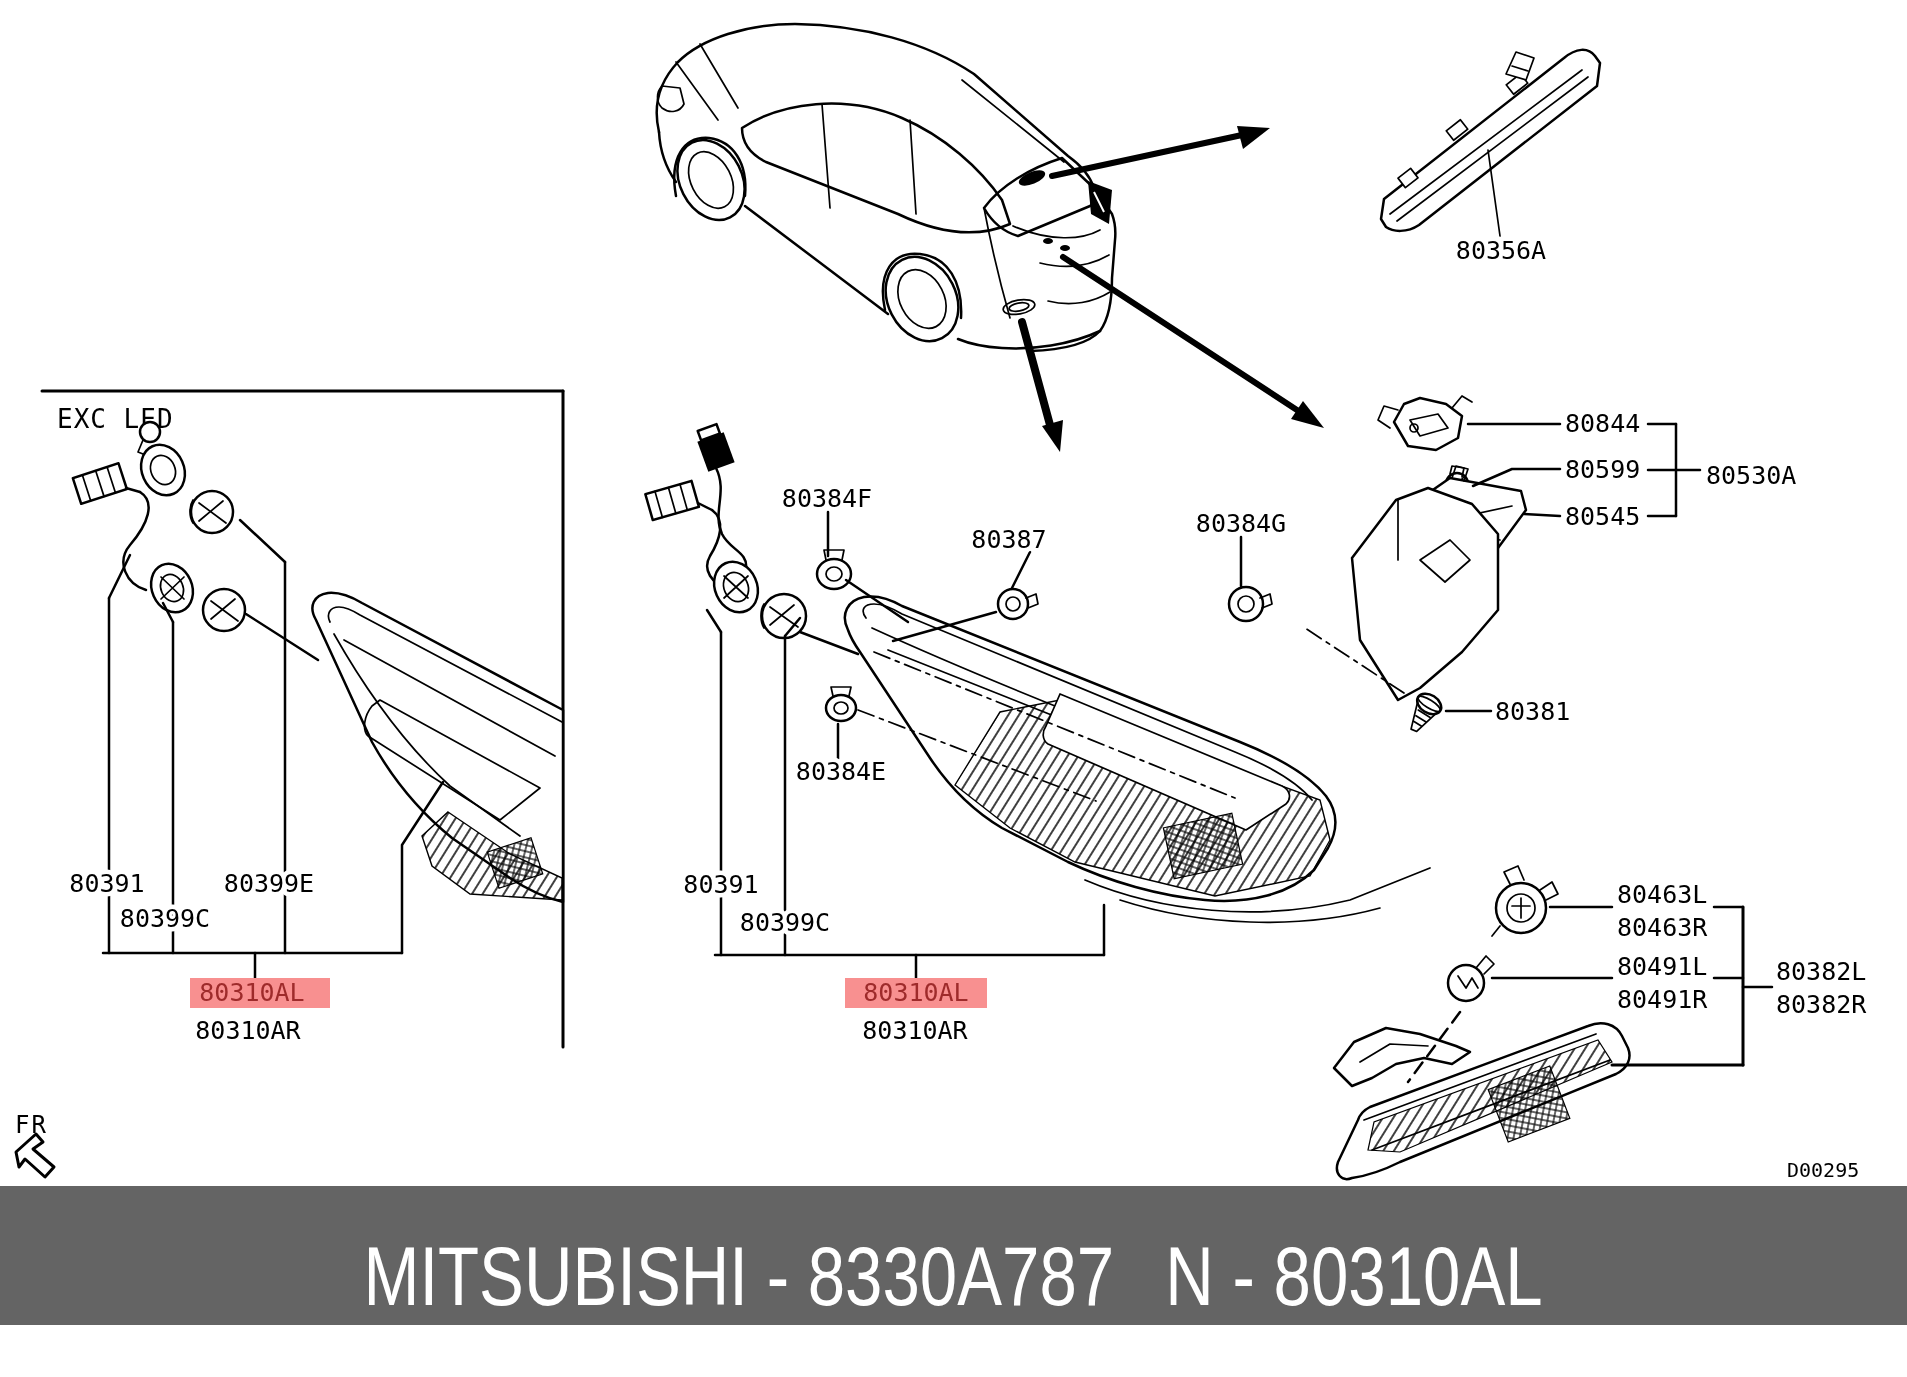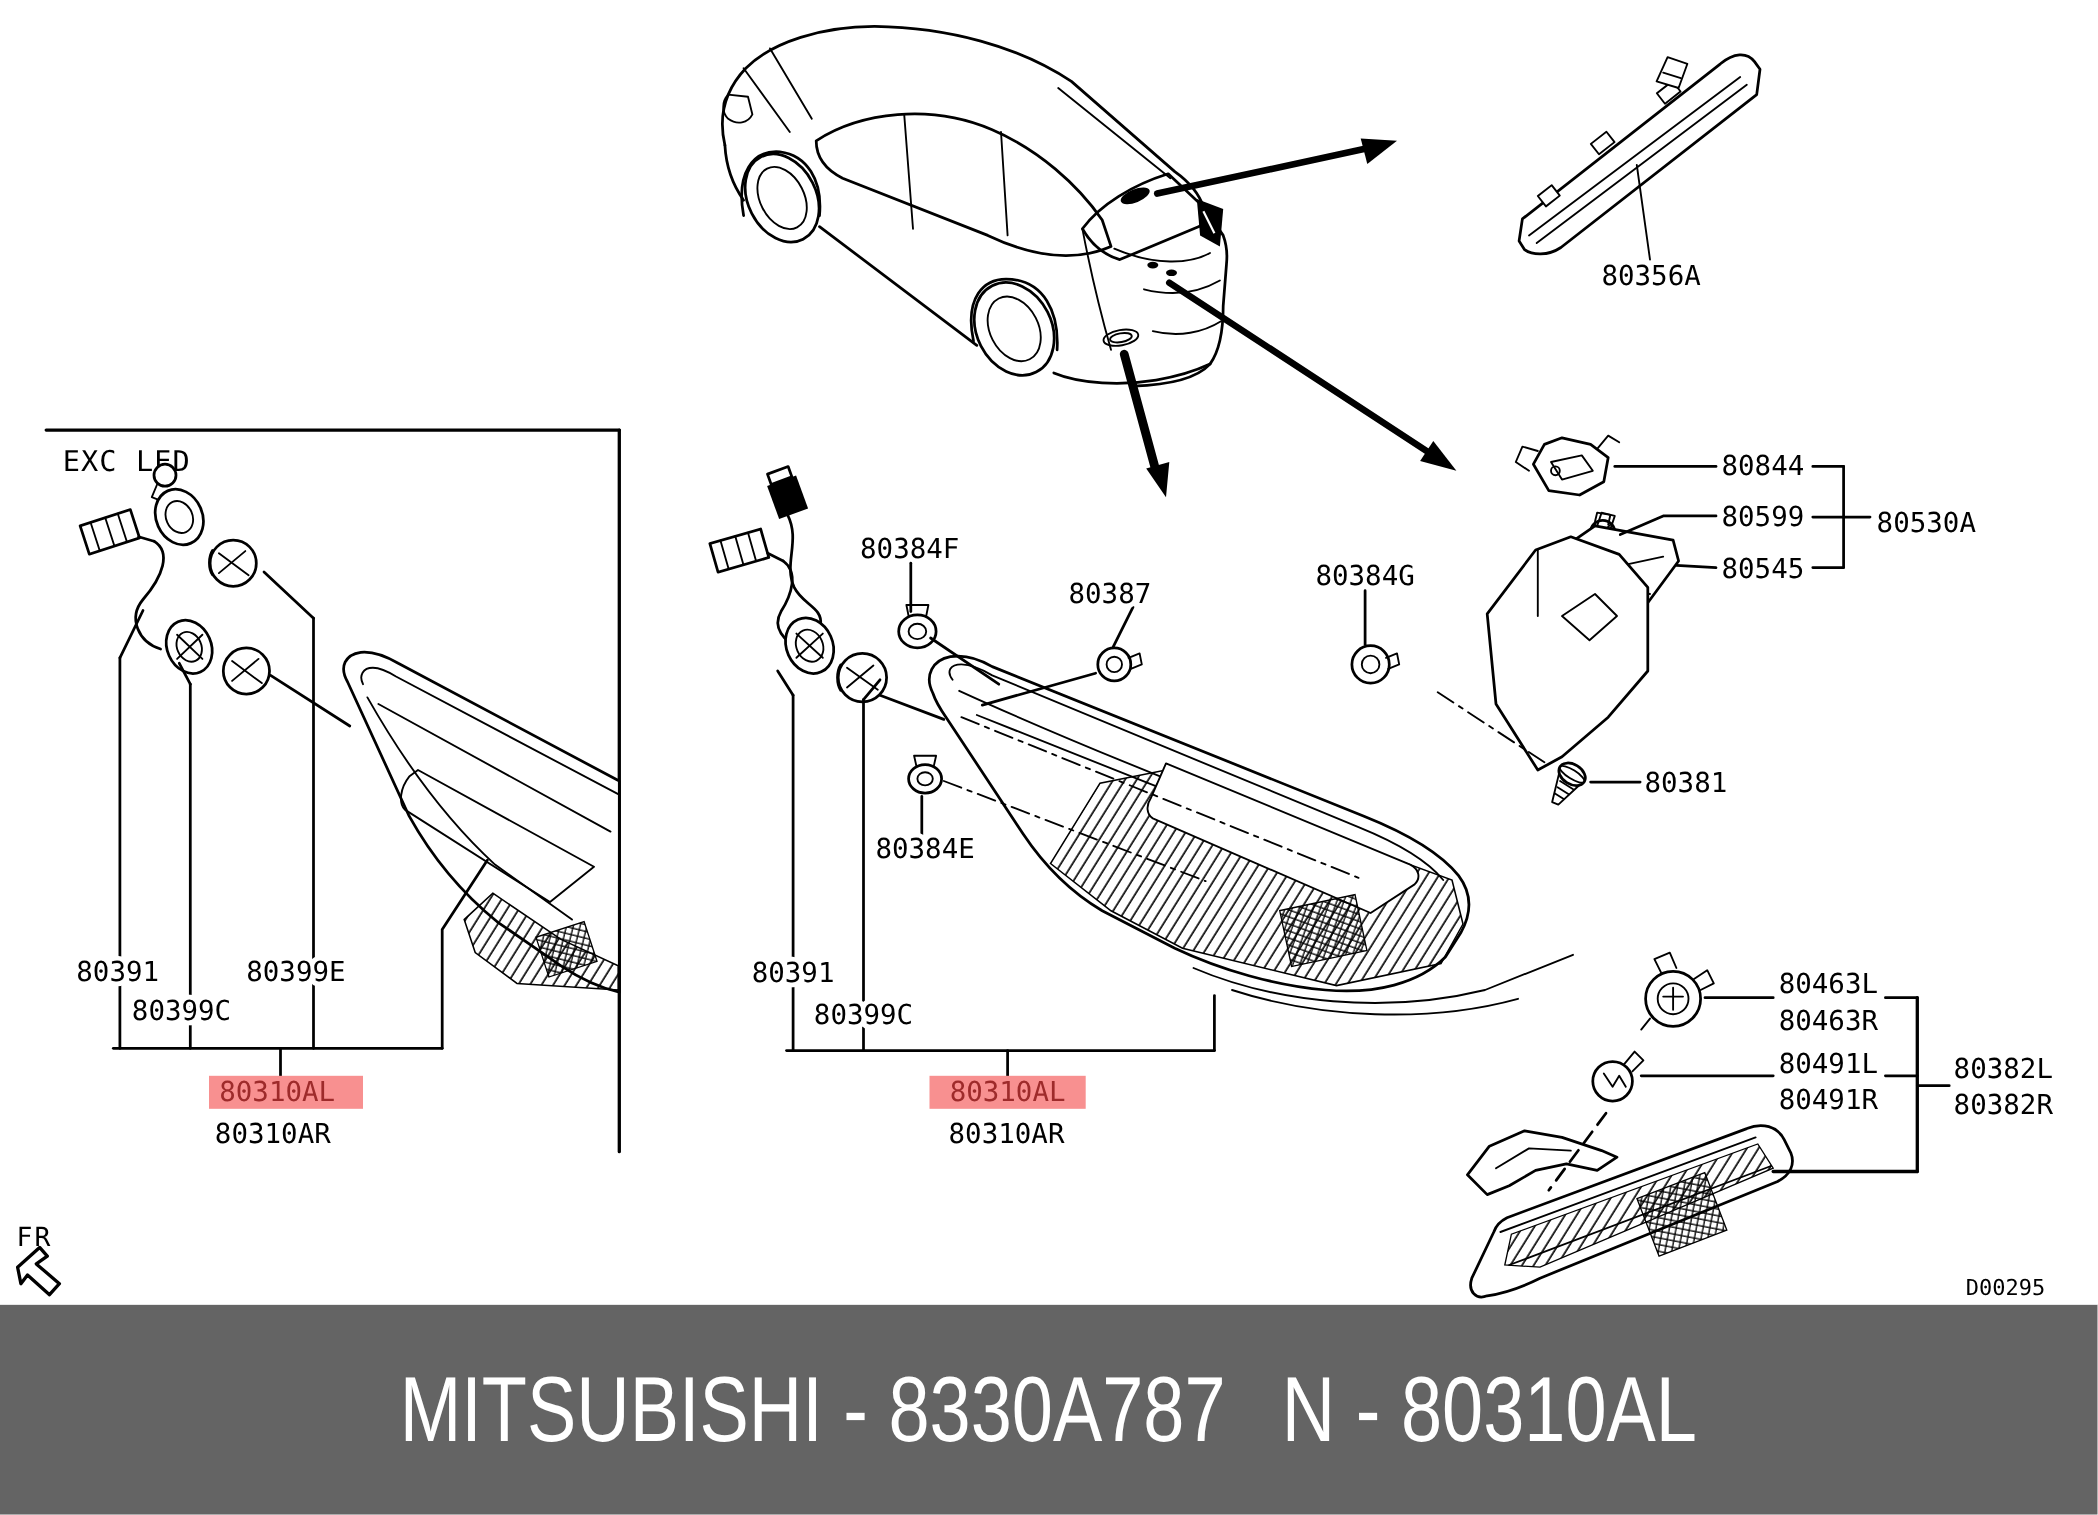--- a/index.html
+++ b/index.html
@@ -20,21 +20,21 @@
   .dashdot{stroke-dasharray:17 6 4 6;}
   
   .lbl{font-family:"DejaVu Sans Mono",monospace;font-size:25px;fill:#000;
        paint-order:stroke;stroke:#fff;stroke-width:9px;stroke-linejoin:round;}
   .lbl-sm{font-size:20px;}
   .lbl-box{font-size:26px;letter-spacing:1px;}
   .lbl-fr{font-size:24px;letter-spacing:2px;}
   .hl-rect{fill:var(--highlight-bg);}
   .hl-text{font-family:"DejaVu Sans Mono",monospace;font-size:25px;fill:var(--highlight-text);stroke:none;}
   
-  .footer{width:1907px;height:191px;background:var(--footer-bg);display:flex;align-items:center;justify-content:center;}
+  .footer{width:1907px;height:139px;background:var(--footer-bg);display:flex;align-items:flex-end;justify-content:center;}
   .footer-inner{display:flex;gap:64px;align-items:baseline;transform:scaleX(0.8);
     color:var(--footer-text);font-family:"Liberation Sans",sans-serif;font-size:84px;white-space:nowrap;}
 </style>
 </head>
 <body>
 
 <div class="stage">
 <svg width="1907" height="1186" viewBox="0 0 1907 1186" xmlns="http://www.w3.org/2000/svg">
   <defs>
     <pattern id="hatch" width="9" height="9" patternUnits="userSpaceOnUse" patternTransform="rotate(32)">

